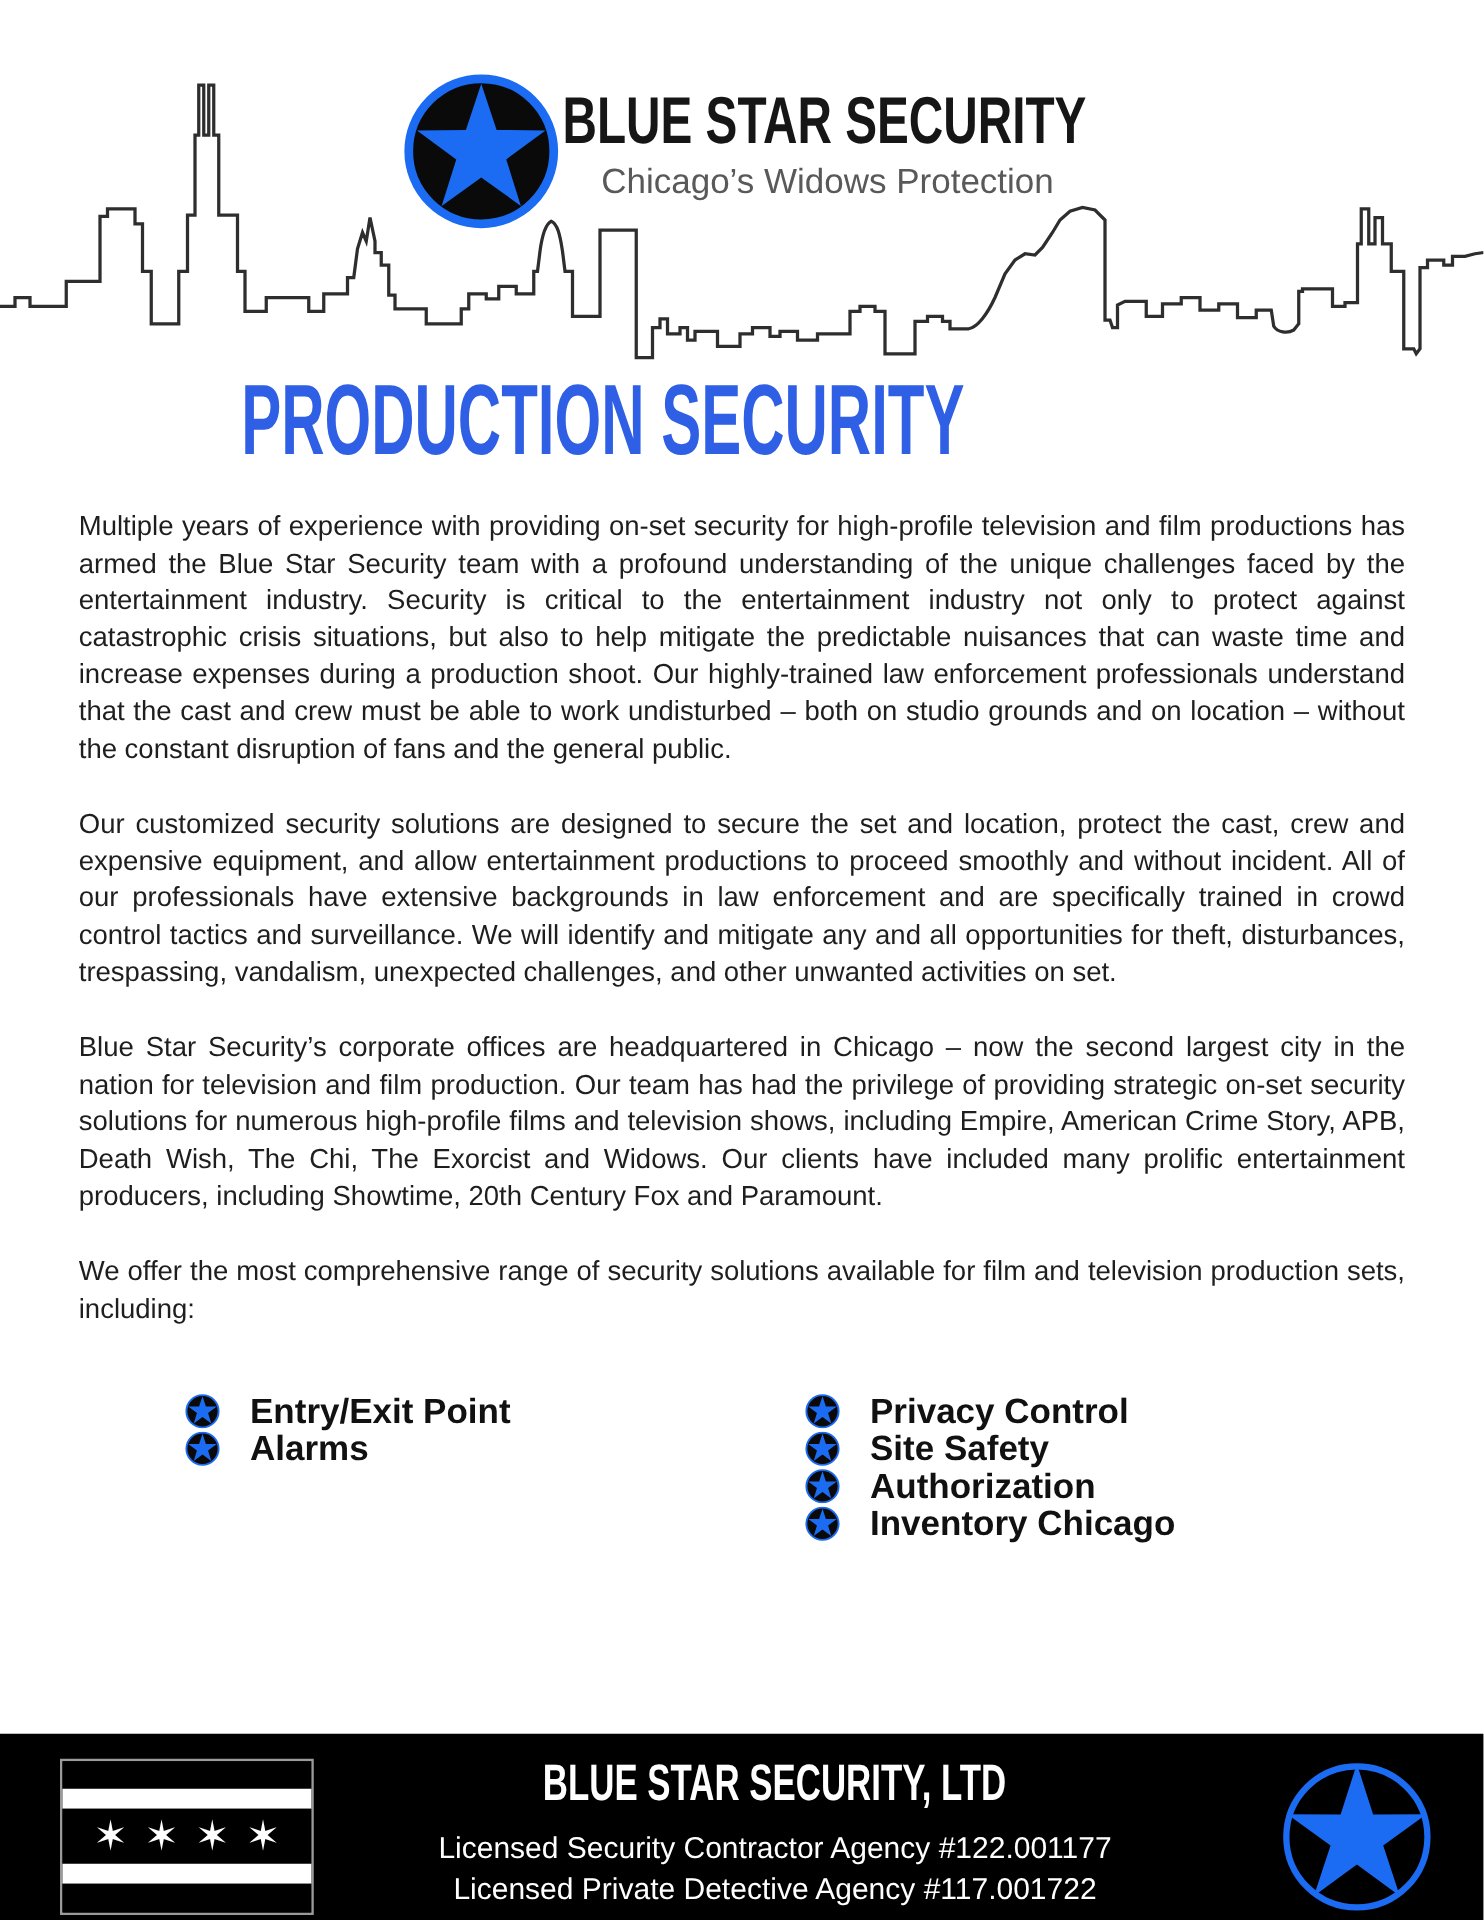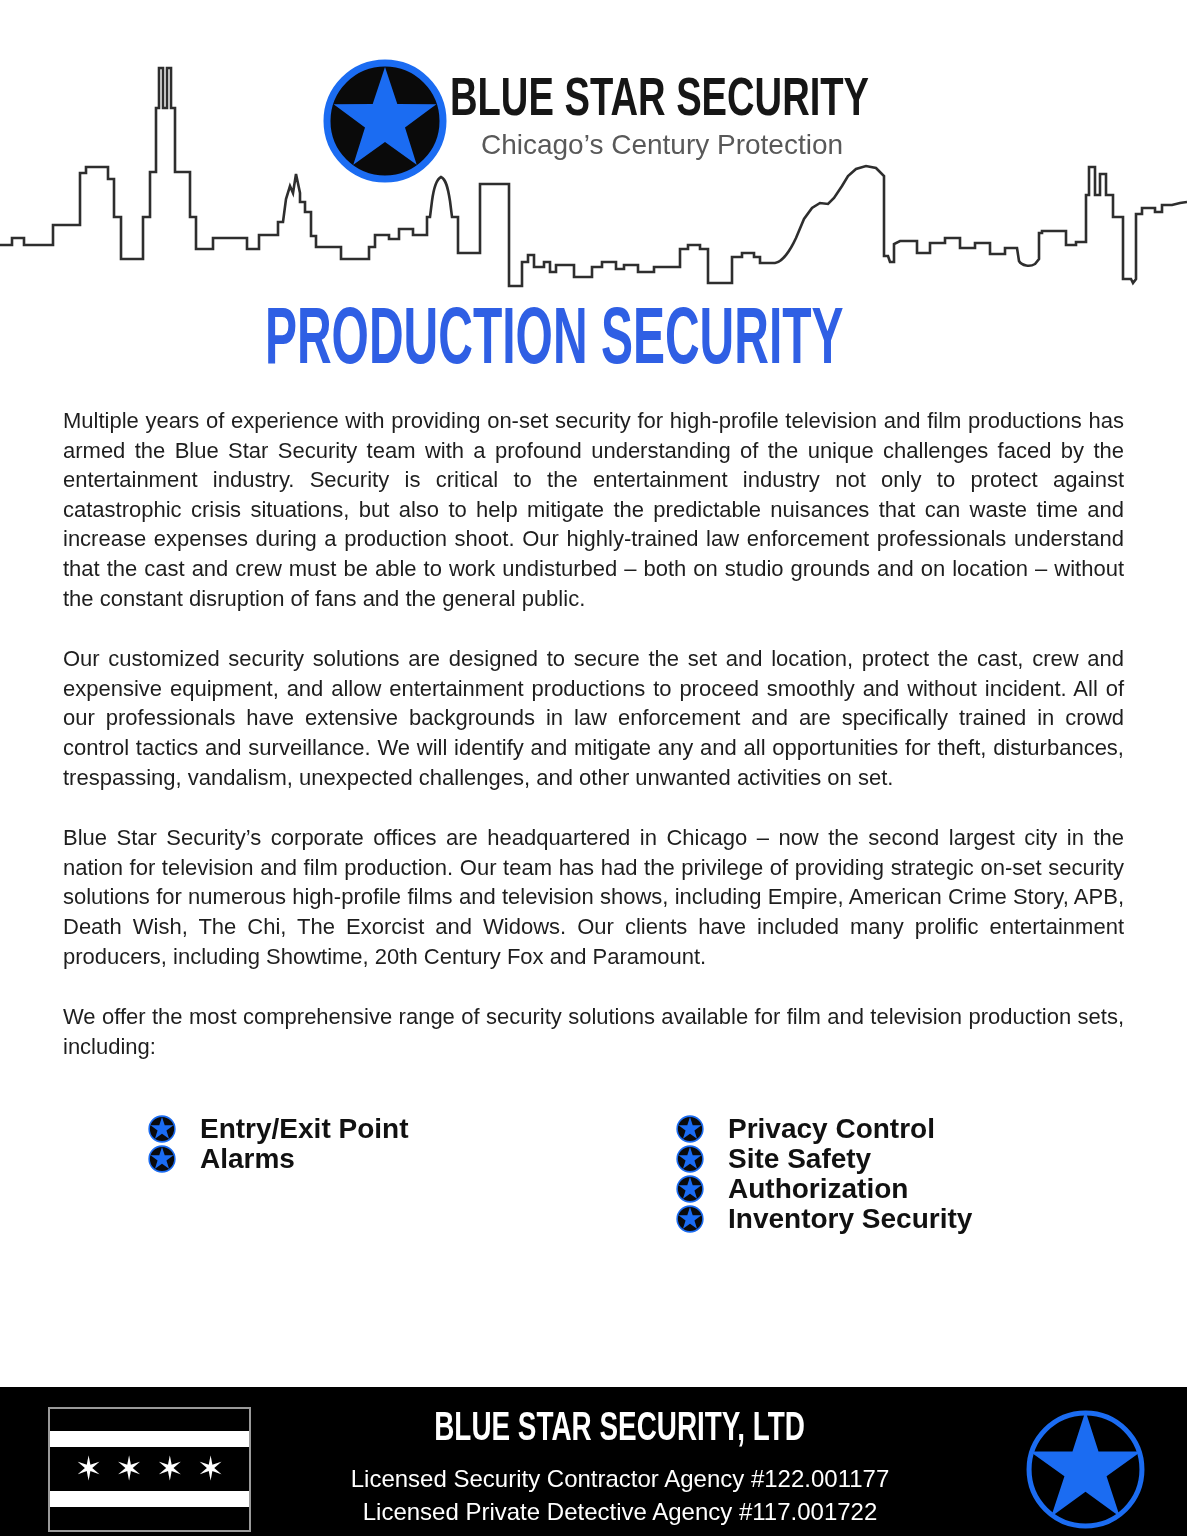--- a/index.html
+++ b/index.html
@@ -10,35 +10,35 @@
   
   .skyline { position:absolute; left:0; top:0; width:1187px; height:280px; z-index:0; }
   .logo { position:absolute; left:322px; top:42px; width:126px; height:126px; z-index:2; }
   .brand-block { position:absolute; left:450px; top:50px; width:424px; z-index:2; }
   .brand-name { font-size:53px; font-weight:bold; color:#161616; white-space:nowrap;
                 display:inline-block; transform:scaleX(.72); transform-origin:left center;
                 letter-spacing:0px; }
   .brand-tagline { margin-top:2px; text-align:center; font-size:28px; color:#595959; }
 
   
-  .page-title-wrap { position:absolute; left:0; top:274px; width:1109px; text-align:center; z-index:2; }
+  .page-title-wrap { position:absolute; left:0; top:274px; width:1109px; text-align:left; z-index:2; }
   .page-title { display:inline-block; font-size:80px; font-weight:bold; color:#2f5fe4;
                 white-space:nowrap; transform:scaleX(.60); transform-origin:center; }
 
   
   .content { position:absolute; left:63px; top:390px; width:1061px; z-index:2;
              color:#1e1e1e; font-size:22px; line-height:29.6px; }
   .content p { text-align:justify; margin-bottom:31px; }
   .content p:last-child { margin-bottom:0; }
 
   
   .services { position:absolute; left:0; top:1098px; width:1187px; height:140px; z-index:2; }
   .svc-col { position:absolute; top:0; }
   .svc-col.left { left:148px; }
-  .svc-col.right { left:676px; }
+  .svc-col.right { left:644px; }
   .svc-item { display:flex; align-items:center; height:30px; }
   .svc-item + .svc-item { margin-top:0px; }
   .bullet-icon { width:28px; height:28px; flex:0 0 28px; margin-right:24px; }
   .svc-label { font-size:28px; font-weight:bold; color:#111111; white-space:nowrap; }
 
   
   .footer { position:absolute; left:0; top:1371px; width:1187px; height:165px; background:#000000; z-index:3; }
   .flag { position:absolute; left:48px; top:20px; width:203px; height:125px;
           border:2px solid #9a9a9a; display:flex; flex-direction:column; background:#000; }
   .flag .b { background:#000000; } .flag .w { background:#ffffff; }
@@ -87,21 +87,21 @@
              L1019 245 C1022 250 1030 251 1035 248 L1039 243 V217 H1042 V215 H1066 V229 H1076 V226 H1086
              V179 H1089 V151 H1095 V179 H1100 V158 H1106 V179 H1113 V201 H1123 V263 H1131 L1133 267 L1136 263
              V198 H1142 V192 H1155 V196 H1162 V189 H1172 L1180 187 L1187 186"></path>
   </svg>
 
   <svg class="logo" viewBox="0 0 126 126">
     <use href="#sym-star-circle"></use>
   </svg>
   <div class="brand-block">
     <span class="brand-name">BLUE STAR SECURITY</span>
-    <div class="brand-tagline">Chicago’s Century Protection</div>
+    <div class="brand-tagline">Chicago’s Widows Protection</div>
   </div>
 
   <div class="page-title-wrap">
     <span class="page-title">PRODUCTION SECURITY</span>
   </div>
 
   <div class="content">
     <p>Multiple years of experience with providing on-set security for high-profile television and film productions has armed the Blue Star Security team with a profound understanding of the unique challenges faced by the entertainment industry. Security is critical to the entertainment industry not only to protect against catastrophic crisis situations, but also to help mitigate the predictable nuisances that can waste time and increase expenses during a production shoot. Our highly-trained law enforcement professionals understand that the cast and crew must be able to work undisturbed – both on studio grounds and on location – without the constant disruption of fans and the general public.</p>
     <p>Our customized security solutions are designed to secure the set and location, protect the cast, crew and expensive equipment, and allow entertainment productions to proceed smoothly and without incident. All of our professionals have extensive backgrounds in law enforcement and are specifically trained in crowd control tactics and surveillance. We will identify and mitigate any and all opportunities for theft, disturbances, trespassing, vandalism, unexpected challenges, and other unwanted activities on set.</p>
     <p>Blue Star Security’s corporate offices are headquartered in Chicago – now the second largest city in the nation for television and film production. Our team has had the privilege of providing strategic on-set security solutions for numerous high-profile films and television shows, including Empire, American Crime Story, APB, Death Wish, The Chi, The Exorcist and Widows. Our clients have included many prolific entertainment producers, including Showtime, 20th Century Fox and Paramount.</p>
@@ -139,21 +139,21 @@
       <div class="svc-item">
         <svg class="bullet-icon" viewBox="0 0 126 126">
             <use href="#sym-star-circle"></use>
           </svg>
         <span class="svc-label">Authorization</span>
       </div>
       <div class="svc-item">
         <svg class="bullet-icon" viewBox="0 0 126 126">
             <use href="#sym-star-circle"></use>
           </svg>
-        <span class="svc-label">Inventory Security</span>
+        <span class="svc-label">Inventory Chicago</span>
       </div>
     </div>
   </div>
 
   <div class="footer">
     <div class="flag">
       <div class="b r1"></div>
       <div class="w r2"></div>
       <div class="b r3">
         <span class="flag-stars">✶✶✶✶</span>

